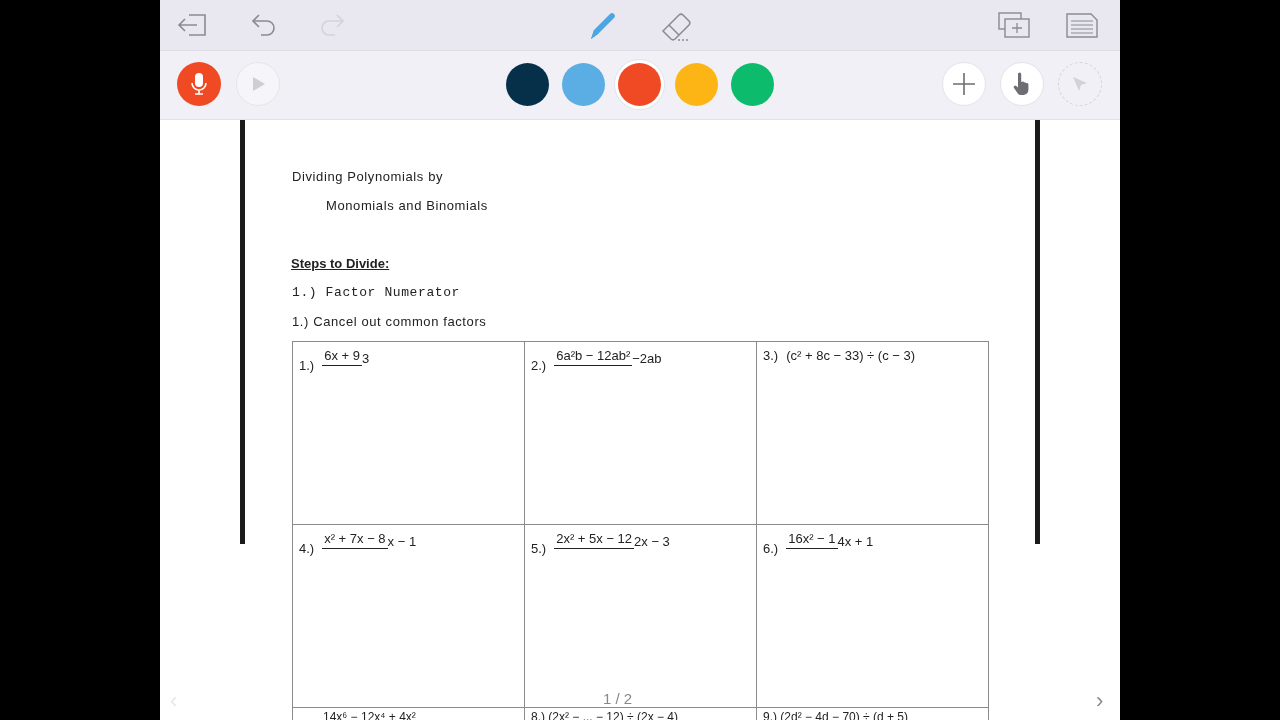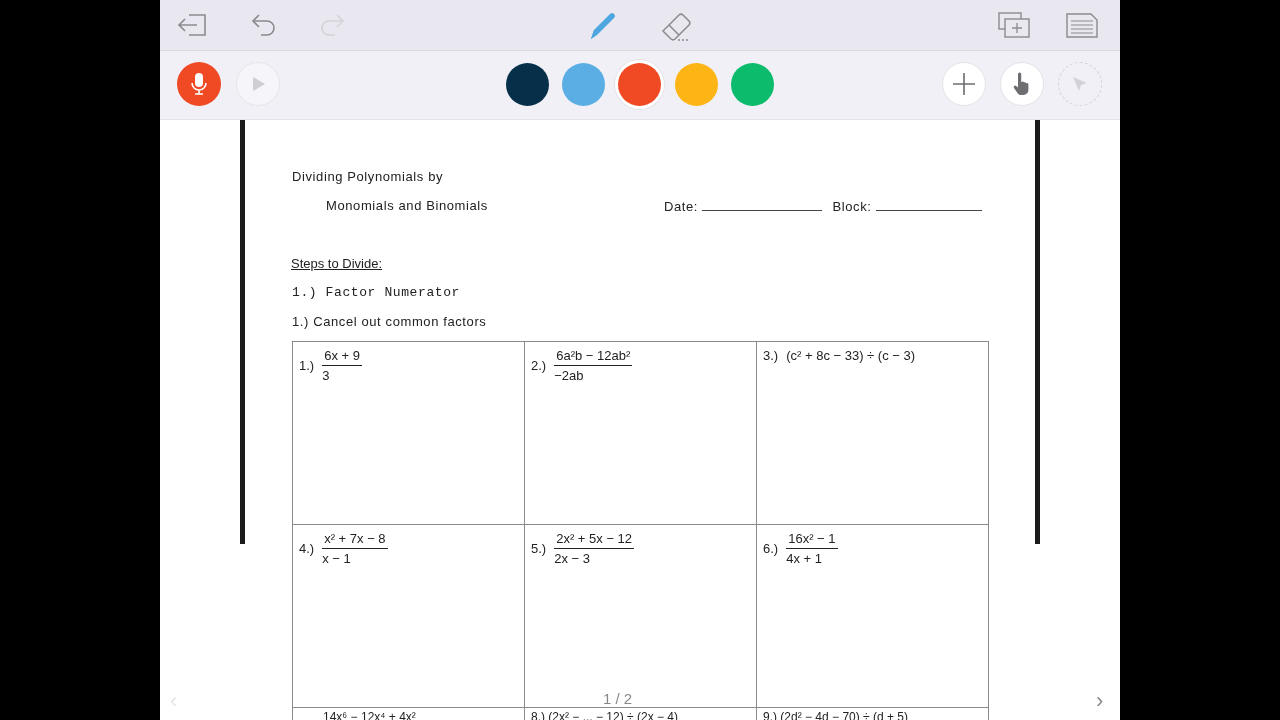--- a/index.html
+++ b/index.html
@@ -12,21 +12,21 @@
   .ico svg { display:block; }
   .circle-btn { position:absolute; width:44px; height:44px; border-radius:50%; display:flex; align-items:center; justify-content:center; box-sizing:border-box; }
   .swatch { position:absolute; top:63px; width:43px; height:43px; border-radius:50%; }
   .swatch.selected { box-shadow:0 0 0 3px #fff, 0 0 0 4px #e3e3e8; }
   .page { position:absolute; left:80px; top:120px; width:800px; height:424px; background:#fff; border-left:5px solid #1b1b1b; border-right:5px solid #1b1b1b; box-sizing:border-box; }
   .doc { position:absolute; color:#222; font-size:13px; letter-spacing:0.6px; }
   .uline { display:inline-block; border-bottom:1px solid #444; height:12px; vertical-align:baseline; }
   .cell { position:absolute; border:1px solid #8a8a8a; box-sizing:border-box; }
   .prob { position:absolute; left:6px; top:6px; display:flex; align-items:flex-start; font-size:13px; color:#222; }
   .prob .num { margin-top:10px; margin-right:8px; }
-  .frac { display:inline-flex; flex-direction:column; align-items:flex-start; font-style:normal; }
+  .frac { display:inline-flex; flex-direction:row; align-items:center; font-style:normal; }
   .frac .n { padding:0 2px 2px 2px; border-bottom:1px solid #222; white-space:nowrap; }
   .frac .d { padding-top:2px; white-space:nowrap; }
   .pager { position:absolute; left:443px; top:690px; font-size:15px; color:#888; }
   .nav { position:absolute; top:688px; font-size:22px; }
 </style>
 </head>
 <body>
 
 <div class="app">
 
@@ -112,28 +112,22 @@
   <div class="circle-btn" style="left:898px;top:62px;border:1px dashed #d3d2d8;">
     <svg width="20" height="20" viewBox="0 0 20 20">
         <path d="M3 3l14 6-6 2-2 6z" fill="#d3d2d8"></path>
       </svg>
   </div>
 
   <div class="page">
     <div class="doc" style="left:47px;top:49px;">Dividing Polynomials by</div>
     <div class="doc" style="left:47px;top:78px;margin-left:34px;">Monomials and Binomials</div>
 
-    <div class="doc" style="left:419px;top:78px;">
-      <span>Date:</span>
-      <span class="uline" style="width:120px;"></span>
-      <span style="margin-left:6px;">Block:</span>
-      <span class="uline" style="width:106px;"></span>
-    </div>
 
-    <div class="doc" style="left:46px;top:136px;font-weight:normal;text-decoration:underline;letter-spacing:0;">Steps to Divide:</div>
+    <div class="doc" style="left:46px;top:136px;font-weight:bold;text-decoration:underline;letter-spacing:0;">Steps to Divide:</div>
     <div class="doc" style="left:47px;top:165px;font-family:Liberation Mono, monospace;">1.) Factor Numerator</div>
     <div class="doc" style="left:47px;top:194px;">1.) Cancel out common factors</div>
 
     <div class="cell" style="left:47px;top:221px;width:233px;height:184px;">
       <div class="prob">
           <span class="num">1.)</span>
         <span class="frac">
             <span class="n">6x + 9</span>
             <span class="d">3</span>
           </span>

